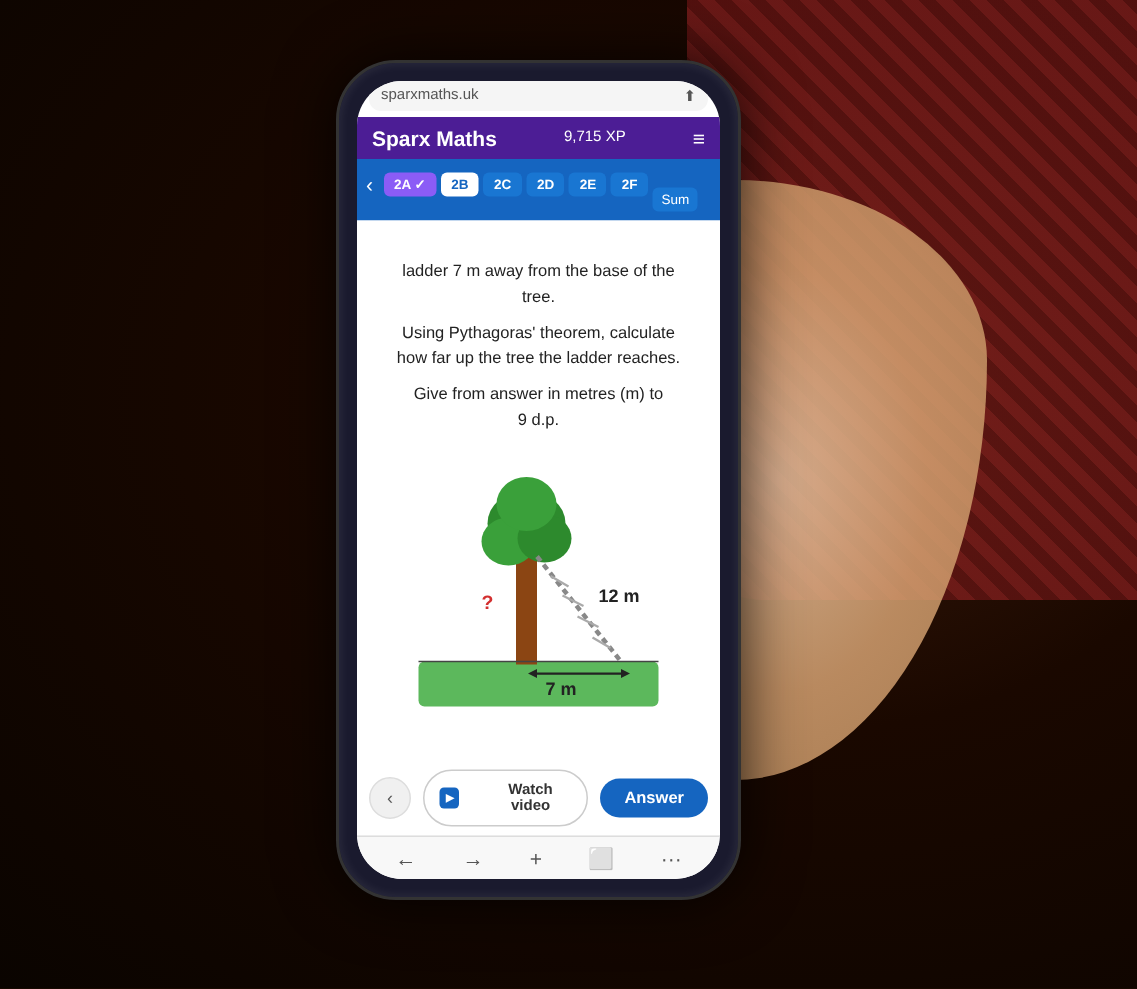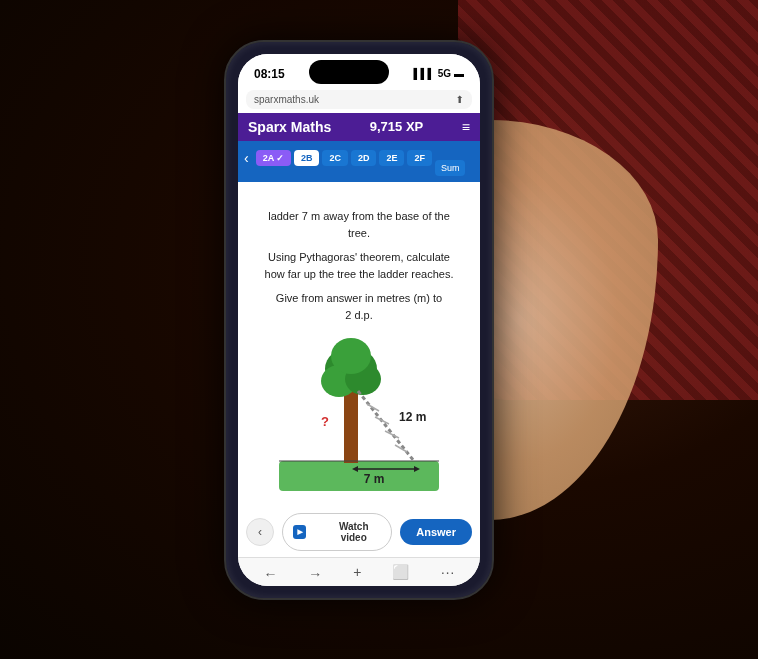--- a/index.html
+++ b/index.html
@@ -118,22 +118,22 @@
       align-items: center;
       justify-content: space-between;
     }
     .app-title {
       color: #fff;
       font-size: 14px;
       font-weight: 700;
     }
     .xp-badge {
       color: #fff;
-      font-size: 13px;
-      font-weight: 700;
+      font-size: 10px;
+      font-weight: 400;
     }
     .menu-icon {
       color: #fff;
       font-size: 14px;
     }
 
     
     .nav-tabs {
       background: #1565c0;
       display: flex;
@@ -282,29 +282,20 @@
 </head>
 <body>
 
 <div class="bg"></div>
 <div class="bg-seat"></div>
 <div class="hand-overlay"></div>
 
 <div class="phone">
   <div class="phone-screen">
 
-    <div class="status-bar">
-      <span class="status-time">08:15</span>
-      <div class="dynamic-island"></div>
-      <div class="status-icons">
-        <span>▌▌▌</span>
-        <span>5G</span>
-        <span>▬</span>
-      </div>
-    </div>
 
     <div class="url-bar">
       <span>sparxmaths.uk</span>
       <span>⬆</span>
     </div>
 
     <div class="app-header">
       <span class="app-title">Sparx Maths</span>
       <span class="xp-badge">9,715 XP</span>
       <span class="menu-icon">≡</span>
@@ -340,21 +331,21 @@
         <br>
         <span>ladder 7 m away from the base of the</span><br>
         <span>tree.</span>
       </div>
       <div class="question-text">
         <span>Using Pythagoras' theorem, calculate</span><br>
         <span>how far up the tree the ladder reaches.</span>
       </div>
       <div class="question-text">
         <span>Give from answer in metres (m) to</span><br>
-        <span>2 d.p.</span>
+        <span>9 d.p.</span>
       </div>
 
       <div class="diagram">
         <svg class="diagram-svg" viewBox="0 0 200 170">
 
           <rect x="20" y="130" width="160" height="30" fill="#5cb85c" rx="4"></rect>
 
           <rect x="85" y="40" width="14" height="92" fill="#8B4513"></rect>
 
           <ellipse cx="92" cy="38" rx="26" ry="22" fill="#2d8a2d"></ellipse>

